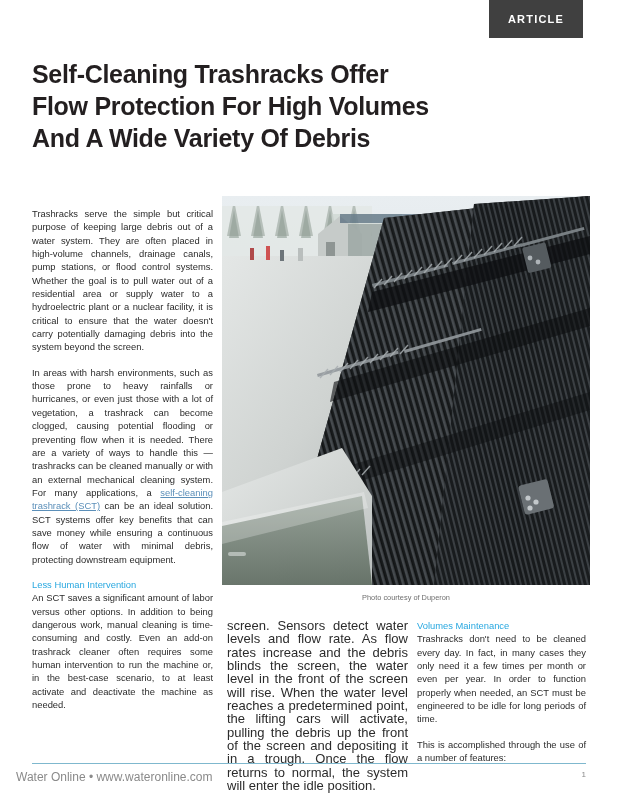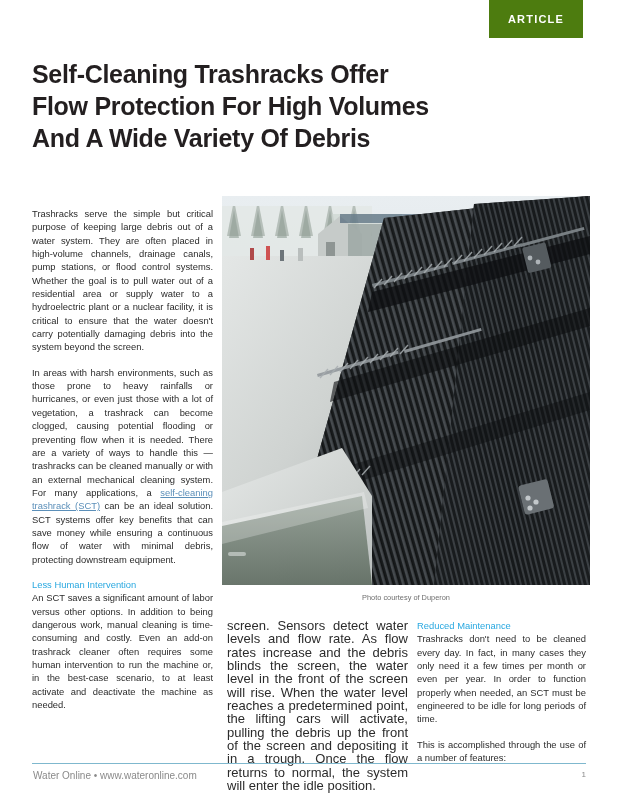--- a/index.html
+++ b/index.html
@@ -20,21 +20,21 @@
     background: #ffffff;
   }
 
   
   .badge {
     position: absolute;
     left: 489px;
     top: 0px;
     width: 94px;
     height: 38px;
-    background: #4d7c0f;
+    background: #404040;
     color: #ffffff;
     font-size: 11px;
     font-weight: bold;
     letter-spacing: 1.2px;
     display: flex;
     align-items: center;
     justify-content: center;
   }
 
   
@@ -132,23 +132,23 @@
     position: position;
     position: absolute;
     left: 32px;
     top: 763px;
     width: 554px;
     height: 1.4px;
     background: #7FB8CE;
   }
   .footer-left {
     position: absolute;
-    left: 33px;
+    left: 16px;
     top: 770px;
-    font-size: 10px;
+    font-size: 12px;
     color: #8a8a8a;
   }
   .footer-right {
     position: absolute;
     left: 560px;
     top: 770px;
     width: 26px;
     text-align: right;
     font-size: 8px;
     color: #8a8a8a;
@@ -280,21 +280,21 @@
     <p class="para"><span>In areas with harsh environments, such as those prone to heavy rainfalls or hurricanes, or even just those with a lot of vegetation, a trashrack can become clogged, causing potential flooding or preventing flow when it is needed. There are a variety of ways to handle this — trashracks can be cleaned manually or with an external mechanical cleaning system. For many applications, a </span><a href="#" class="inline-link">self-cleaning trashrack (SCT)</a><span> can be an ideal solution. SCT systems offer key benefits that can save money while ensuring a continuous flow of water with minimal debris, protecting downstream equipment.</span></p>
     <p class="subhead">Less Human Intervention</p>
     <p class="para">An SCT saves a significant amount of labor versus other options. In addition to being dangerous work, manual cleaning is time-consuming and costly. Even an add-on trashrack cleaner often requires some human intervention to run the machine or, in the best-case scenario, to at least activate and deactivate the machine as needed.</p>
   </div>
 
   <div class="col2">
     <p class="para">screen. Sensors detect water levels and flow rate. As flow rates increase and the debris blinds the screen, the water level in the front of the screen will rise. When the water level reaches a predetermined point, the lifting cars will activate, pulling the debris up the front of the screen and depositing it in a trough. Once the flow returns to normal, the system will enter the idle position.</p>
   </div>
 
   <div class="col3">
-    <p class="subhead">Reduced Maintenance</p>
+    <p class="subhead">Volumes Maintenance</p>
     <p class="para">Trashracks don't need to be cleaned every day. In fact, in many cases they only need it a few times per month or even per year. In order to function properly when needed, an SCT must be engineered to be idle for long periods of time.</p>
     <p class="para">This is accomplished through the use of a number of features:</p>
   </div>
 
   <div class="footer-rule"></div>
   <div class="footer-left">Water Online  •  www.wateronline.com</div>
   <div class="footer-right">1</div>
 
 </div>
 

